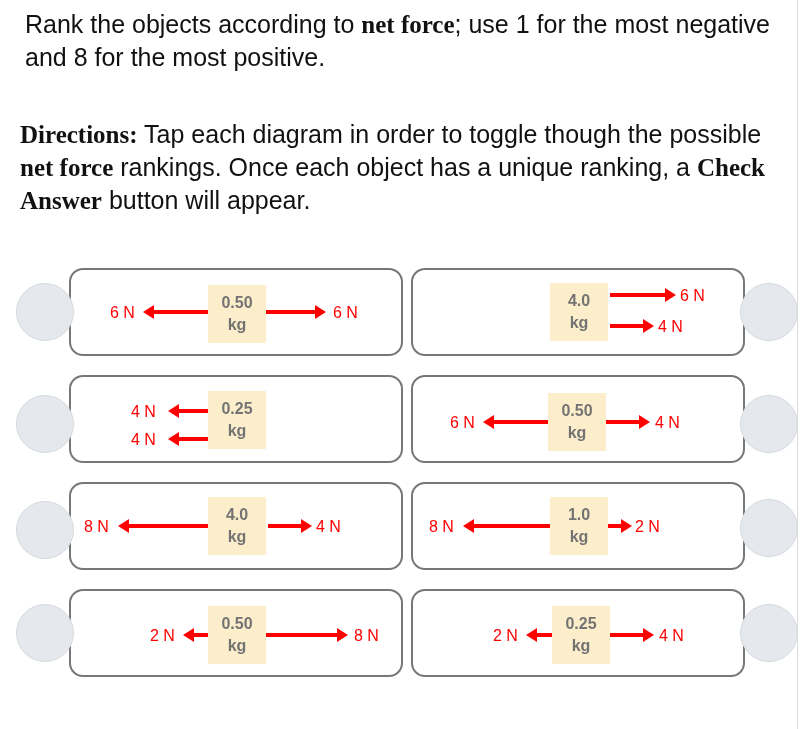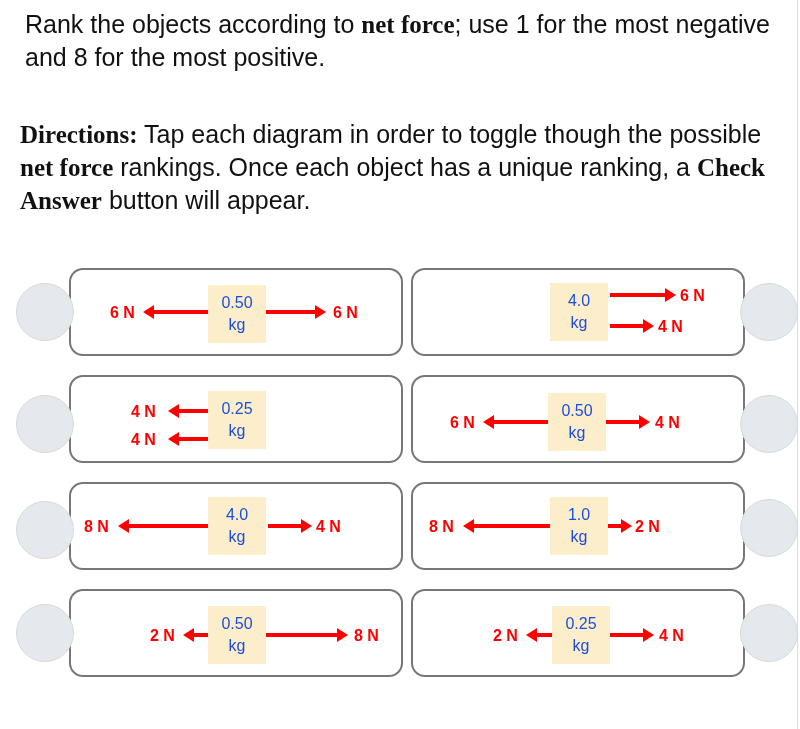--- a/index.html
+++ b/index.html
@@ -3,22 +3,22 @@
 <meta charset="utf-8">
 <style>
   html,body{margin:0;padding:0;background:#fff;}
   body{width:800px;height:729px;position:relative;overflow:hidden;font-family:"Liberation Sans",sans-serif;color:#111;}
   .prompt{position:absolute;left:25px;top:8px;width:750px;font-size:25px;line-height:32px;}
   .directions{position:absolute;left:20px;top:118px;width:770px;text-align:left;font-size:25px;line-height:32px;}
   b{font-weight:bold;font-family:Liberation Serif, serif;}
   .edge{position:absolute;right:2px;top:0;width:1px;height:729px;background:#ddd;}
   .card{position:absolute;width:334px;height:88px;border:2px solid #777;border-radius:14px;background:#fff;box-sizing:border-box;}
   .circle{position:absolute;width:58px;height:58px;border-radius:50%;background:#e5e8ec;border:1px solid #d6d9dd;box-sizing:border-box;}
-  .box{position:absolute;width:58px;height:58px;background:#fdeecb;color:#1d4ed8;font-weight:normal;font-size:16px;line-height:22px;text-align:center;display:flex;flex-direction:column;justify-content:center;}
-  .lbl{position:absolute;color:#f00;font-weight:bold;font-size:16px;line-height:18px;white-space:nowrap;}
+  .box{position:absolute;width:58px;height:58px;background:#fdeecb;color:#737373;font-weight:bold;font-size:16px;line-height:22px;text-align:center;display:flex;flex-direction:column;justify-content:center;}
+  .lbl{position:absolute;color:#f00;font-weight:normal;font-size:16px;line-height:18px;white-space:nowrap;}
   .arrow{position:absolute;height:4px;background:#f00;}
   .arrow.r::after{content:"";position:absolute;right:-10px;top:-5px;border-left:11px solid #f00;border-top:7px solid transparent;border-bottom:7px solid transparent;}
   .arrow.l::before{content:"";position:absolute;left:-10px;top:-5px;border-right:11px solid #f00;border-top:7px solid transparent;border-bottom:7px solid transparent;}
 </style>
 </head>
 <body>
 
 <div class="prompt"><span>Rank the objects according to </span><b>net force</b><span>; use 1 for the most negative and 8 for the most positive.</span></div>
 
 <div class="directions"><b>Directions:</b><span> Tap each diagram in order to toggle though the possible </span><b>net force</b><span> rankings. Once each object has a unique ranking, a </span><b>Check Answer</b><span> button will appear.</span></div>

